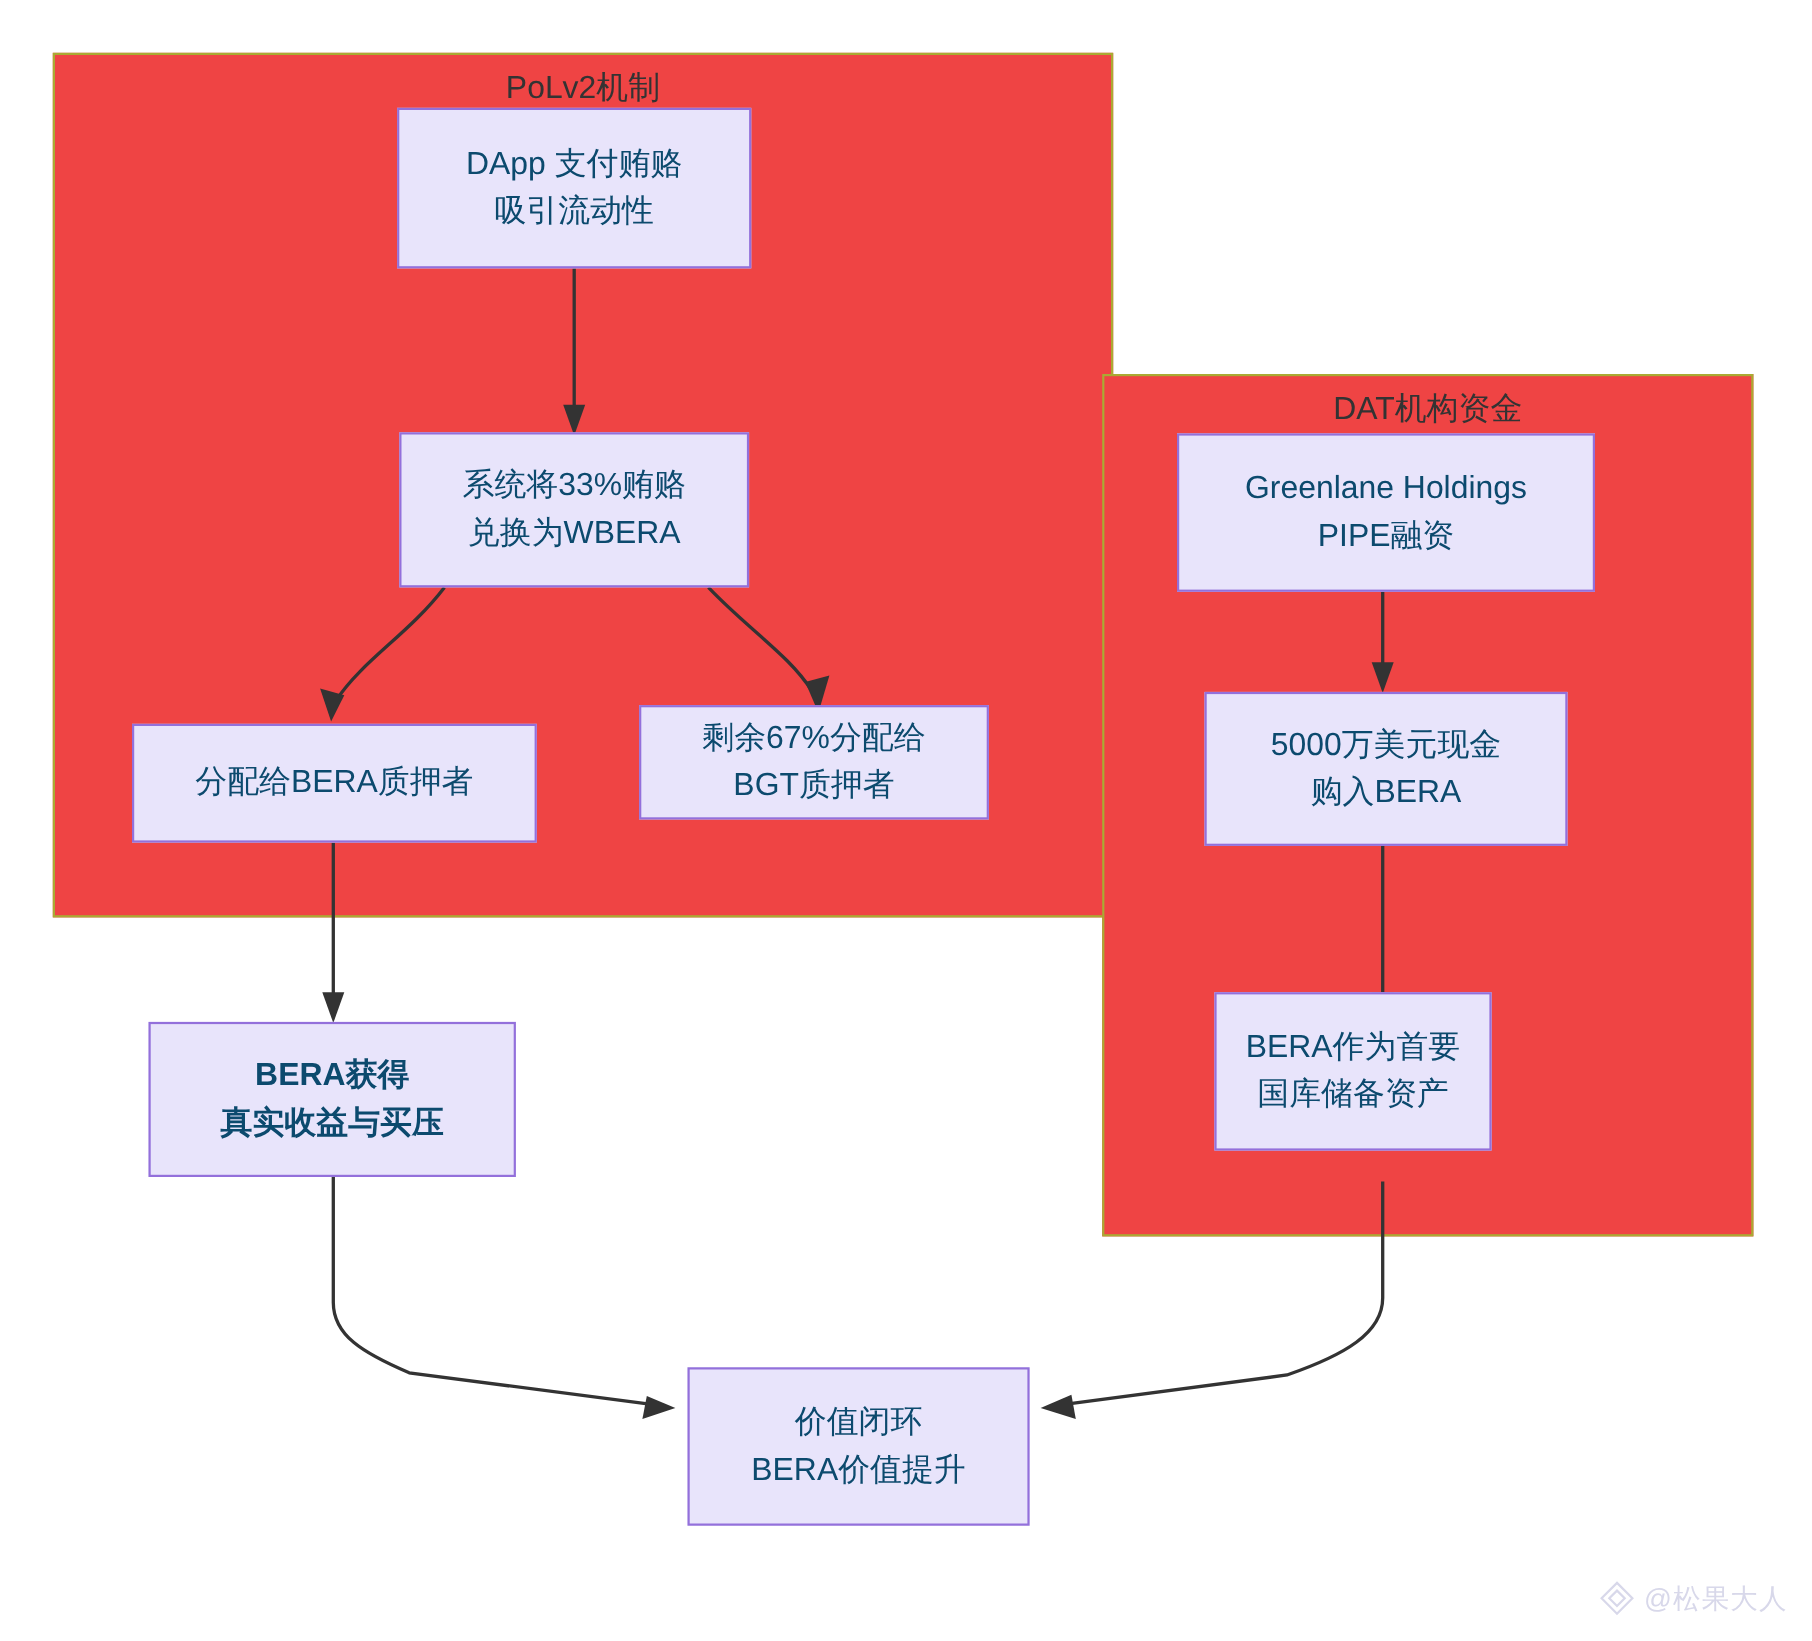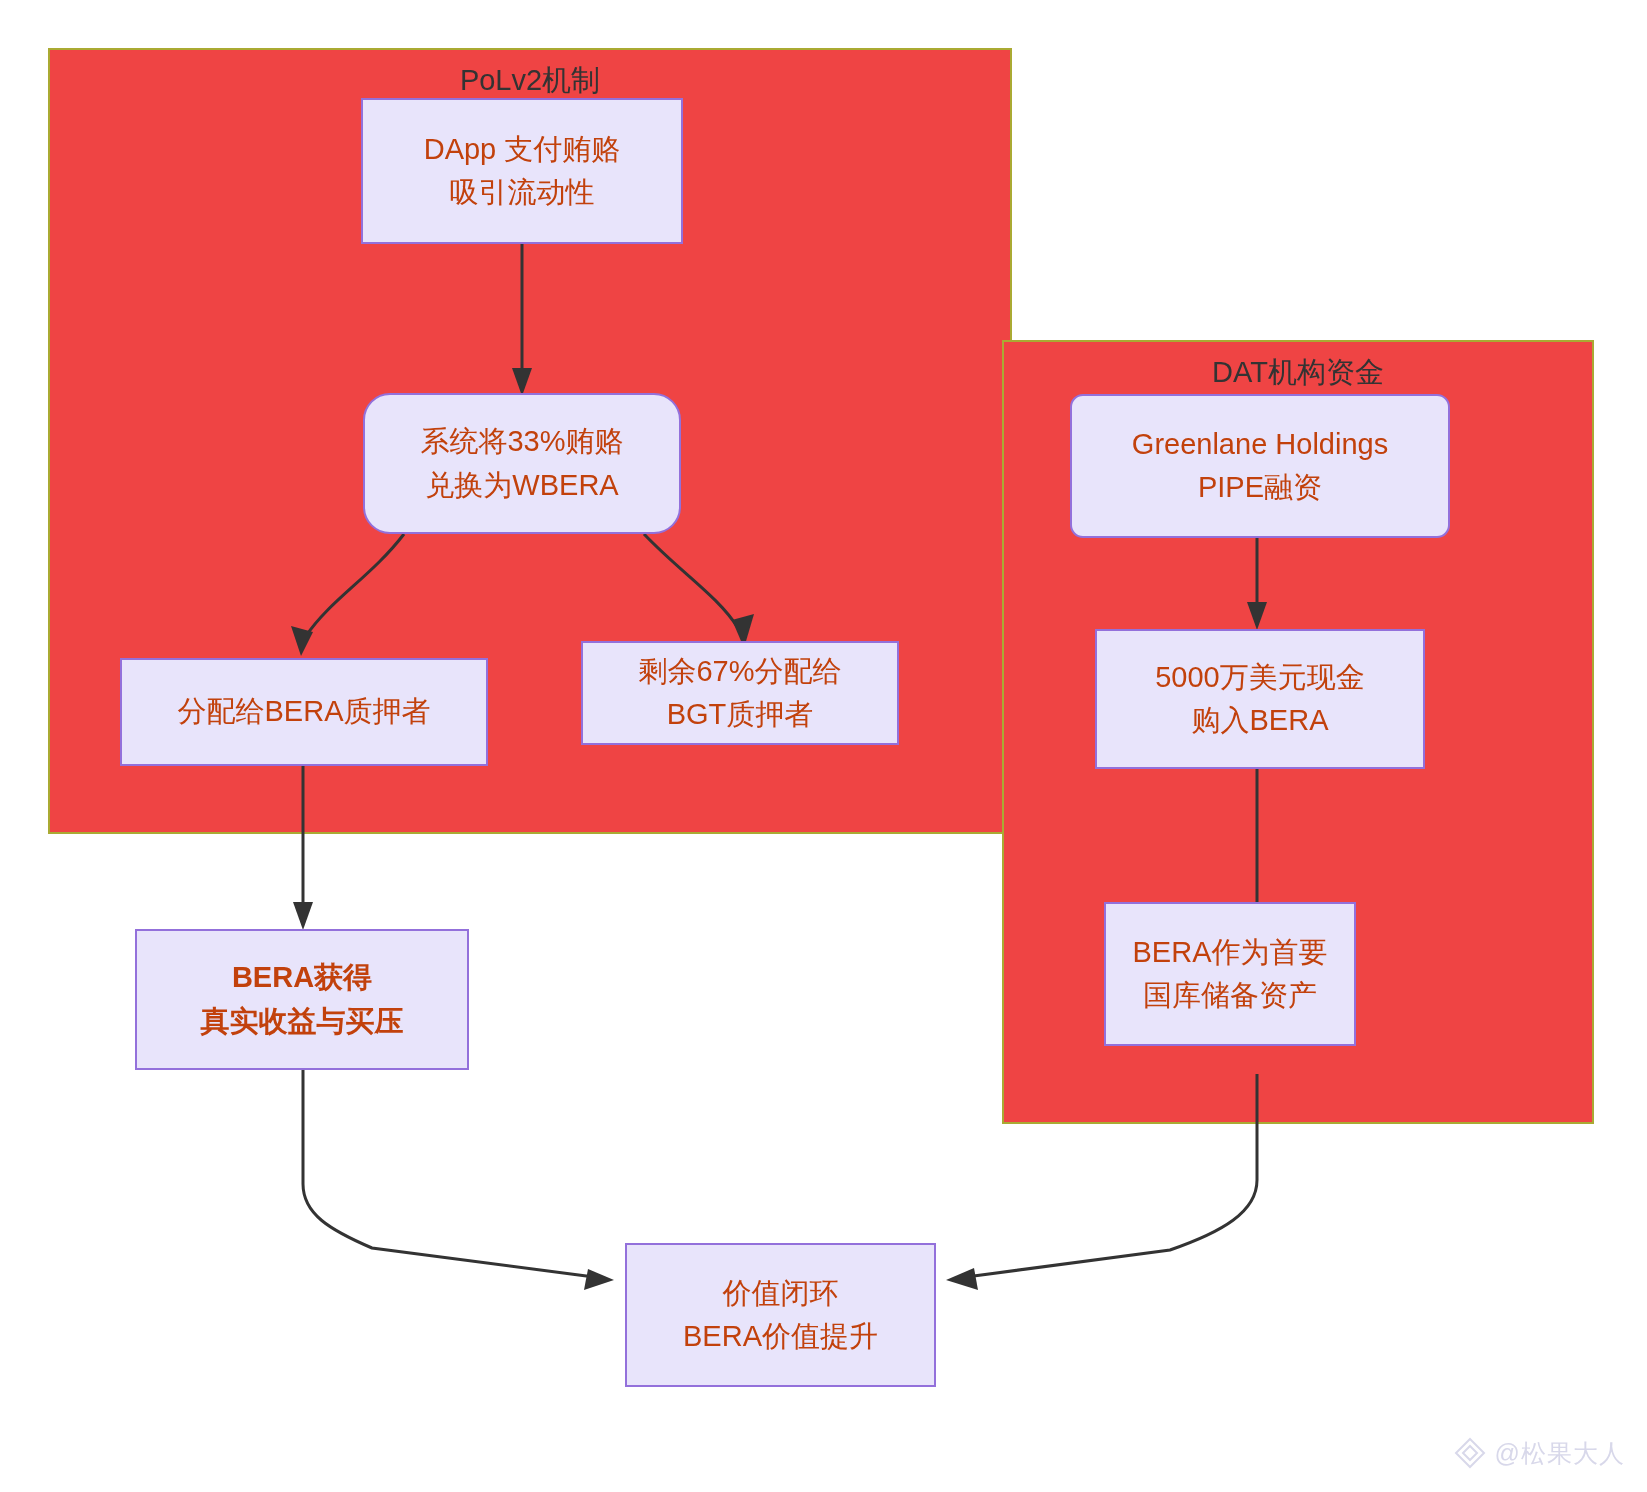--- a/index.html
+++ b/index.html
@@ -47,21 +47,21 @@
   
   .node {
     position: absolute;
     background: #e8e4fb;
     border: 2px solid #9370db;
     box-sizing: border-box;
     display: flex;
     flex-direction: column;
     align-items: center;
     justify-content: center;
-    color: #c2410c;
+    color: #0c4a6e;
     font-size: 29px;
     line-height: 1.5;
     text-align: center;
     white-space: nowrap;
   }
   .node .line { display: block; }
 
   
   #edges {
     position: absolute;
@@ -146,40 +146,40 @@
       <path d="M 1257,1074 L 1257,1180 C 1257,1212 1222,1232 1170,1250 L 966,1277"></path>
       <polygon points="946,1280 974,1268 978,1290"></polygon>
     </g>
   </svg>
 
   <div class="node" id="node-n1" style="left:361px; top:98px; width:322px; height:146px;">
     <span class="line">DApp 支付贿赂</span>
     <span class="line">吸引流动性</span>
   </div>
 
-  <div class="node" id="node-n2" style="left:363px; top:393px; width:318px; height:141px;border-radius:27px;">
+  <div class="node" id="node-n2" style="left:363px; top:393px; width:318px; height:141px;">
     <span class="line">系统将33%贿赂</span>
     <span class="line">兑换为WBERA</span>
   </div>
 
   <div class="node" id="node-n3" style="left:120px; top:658px; width:368px; height:108px;">
     <span class="line">分配给BERA质押者</span>
   </div>
 
   <div class="node" id="node-n4" style="left:581px; top:641px; width:318px; height:104px;">
     <span class="line">剩余67%分配给</span>
     <span class="line">BGT质押者</span>
   </div>
 
   <div class="node" id="node-n5" style="left:135px; top:929px; width:334px; height:141px;font-weight:bold;">
     <span class="line">BERA获得</span>
     <span class="line">真实收益与买压</span>
   </div>
 
-  <div class="node" id="node-n6" style="left:1070px; top:394px; width:380px; height:144px;border-radius:13px;">
+  <div class="node" id="node-n6" style="left:1070px; top:394px; width:380px; height:144px;">
     <span class="line">Greenlane Holdings</span>
     <span class="line">PIPE融资</span>
   </div>
 
   <div class="node" id="node-n7" style="left:1095px; top:629px; width:330px; height:140px;">
     <span class="line">5000万美元现金</span>
     <span class="line">购入BERA</span>
   </div>
 
   <div class="node" id="node-n8" style="left:1104px; top:902px; width:252px; height:144px;">

